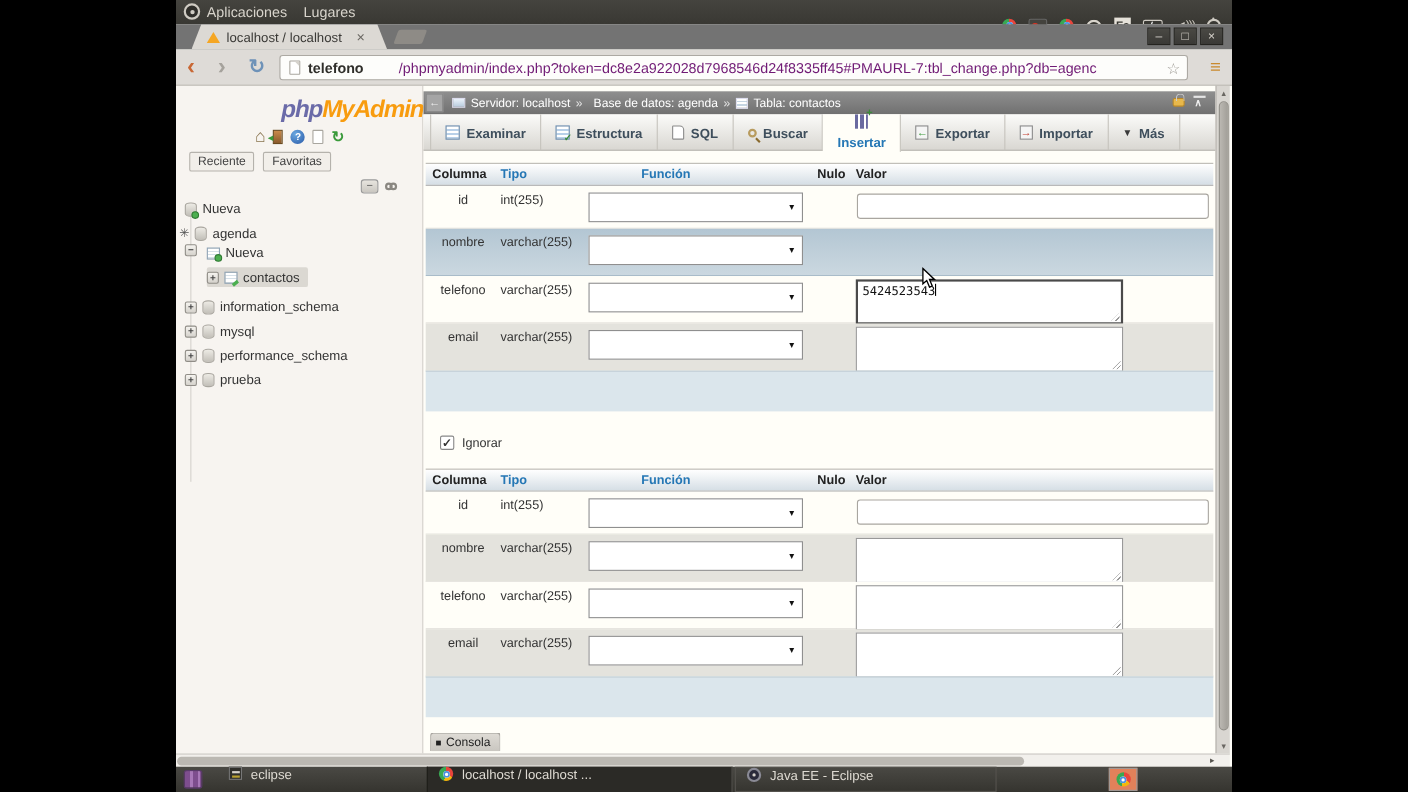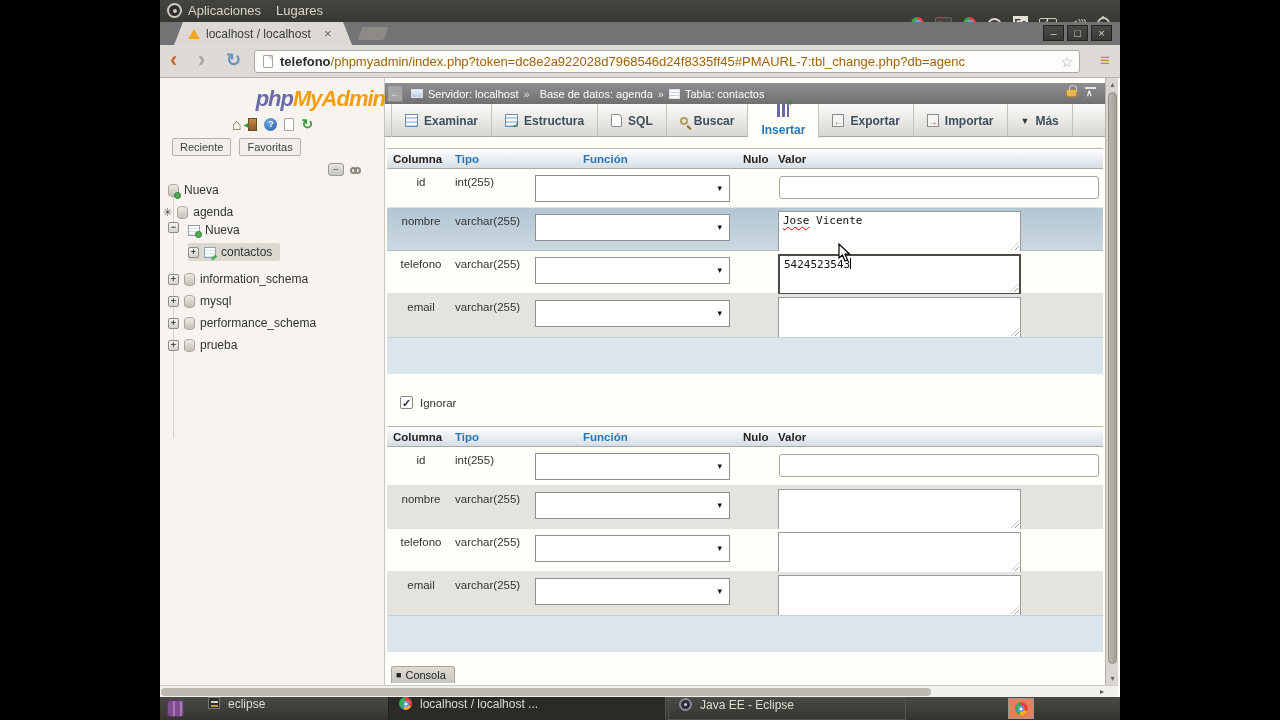--- a/index.html
+++ b/index.html
@@ -57,21 +57,21 @@
   .navg { position:absolute; top:2px; font-weight:bold; }
   .nav-back { left:10px; color:#C96835; font-size:22px; }
   .nav-fwd { left:38px; color:#A5A29C; font-size:22px; }
   .nav-reload { left:66px; color:#6E92B8; font-size:18px; top:4px; }
   .urlfield { position:absolute; left:94px; top:5px; width:826px; height:23px; background:#FDFDFB;
     border:1px solid #ACA9A3; border-radius:3px; display:flex; align-items:center; padding:0 6px; }
   .page-ico { width:10px; height:13px; background:#fff; border:1px solid #A9A69F; border-radius:1px; margin:0 7px 0 2px; flex:none; position:relative;}
   .page-ico:after{content:""; position:absolute; right:0; top:0; border:2.5px solid #D5D2CC; border-left-color:transparent; border-bottom-color:transparent;}
   .urltext { font-size:13px; white-space:nowrap; overflow:hidden; flex:1; }
   .urltext b { color:#2F2E2A; font-weight:bold; }
-  .urltext span { color:#a16207; }
+  .urltext span { color:#701a75;margin-left:32px; }
   .url-star { color:#9A9790; font-size:14px; margin-left:4px; flex:none; }
   .brw-menu { position:absolute; right:10px; top:6px; color:#C98A2E; font-size:17px; font-weight:bold; }
 
   
   .sidebar { position:absolute; left:0; top:78px; width:225px; height:607px; background:#F7F4F0; border-right:1px solid #C9C6C0; }
   .pma-logo { position:absolute; top:8px; left:0; width:225px; text-align:right;
     font-size:22px; font-weight:bold; font-style:italic; letter-spacing:-1px; }
   .logo-php { color:#6B6BA8; } .logo-ma { color:#F89C0F; }
   .side-icons { position:absolute; top:38px; left:0; width:225px; display:flex; justify-content:center; gap:7px; align-items:center; height:17px;}
   .si-home { color:#8A7550; font-size:16px; font-weight:bold; line-height:14px;}
@@ -392,21 +392,20 @@
             <i>▾</i>
           </div>
           <input class="c-input" style="">
         </div>
         <div class="irow  r-hl ">
           <span class="c-col">nombre</span>
           <span class="c-type">varchar(255)</span>
           <div class="c-select">
             <i>▾</i>
           </div>
-          <div class="c-ta"><span class="misspell">Jose</span> Vicente<span class="rsz"></span></div>
         </div>
         <div class="irow   ">
           <span class="c-col">telefono</span>
           <span class="c-type">varchar(255)</span>
           <div class="c-select">
             <i>▾</i>
           </div>
           <div class="c-ta focus">5424523543<span class="caret"></span><span class="rsz"></span></div>
         </div>
         <div class="irow   r-alt">

